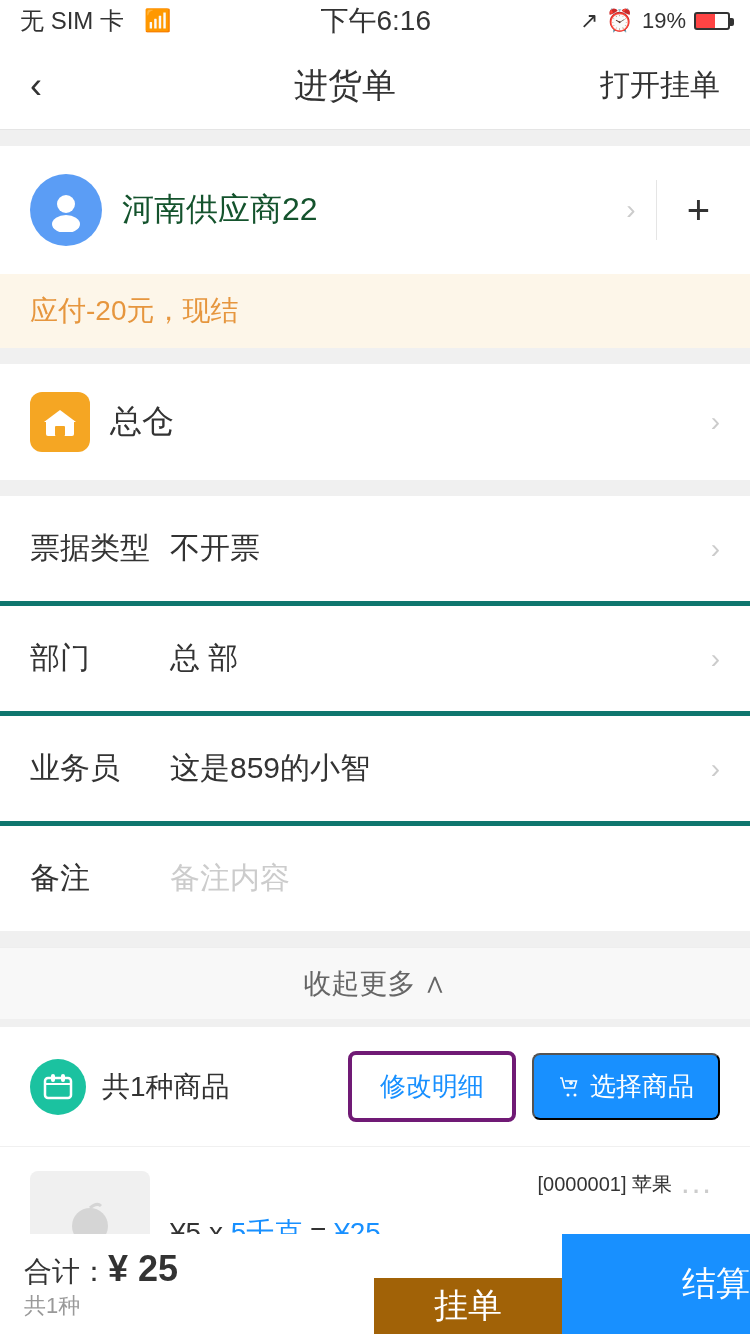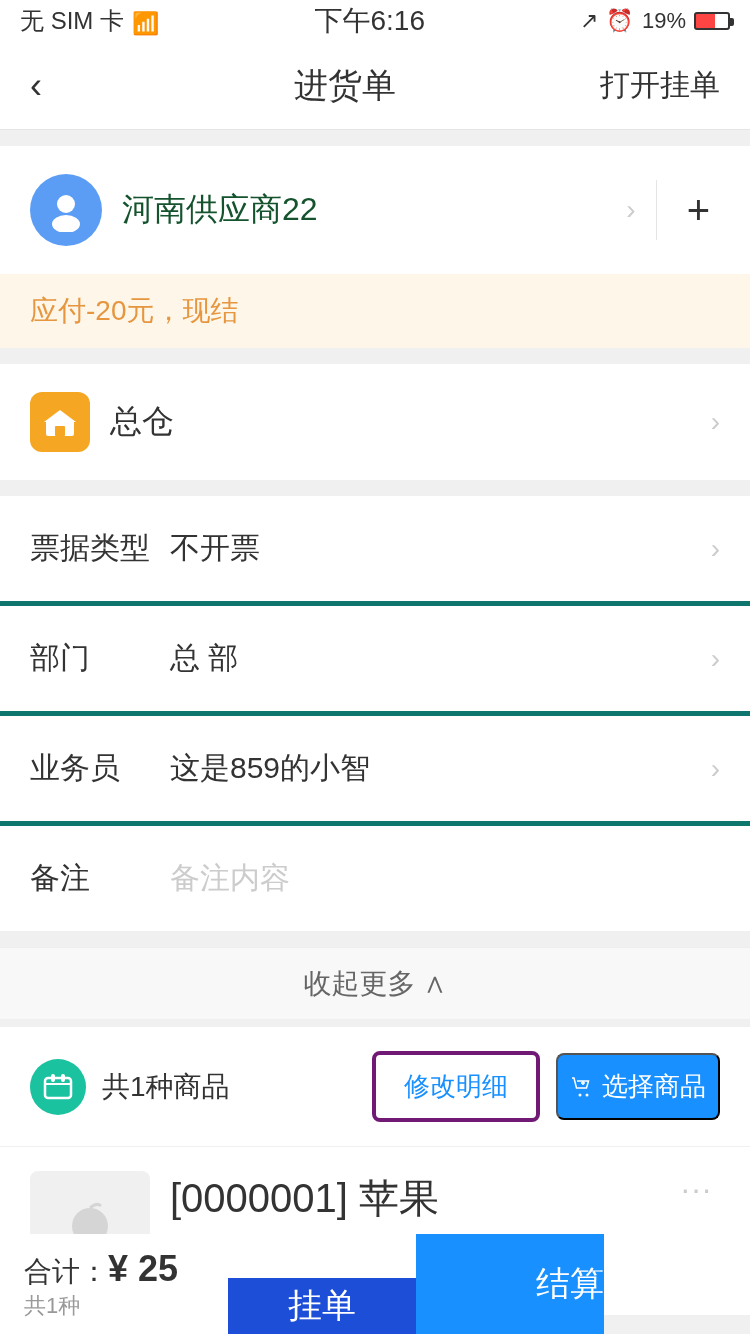--- a/index.html
+++ b/index.html
@@ -16,21 +16,21 @@
     .status-bar {
       background: #fff;
       height: 42px;
       display: flex;
       align-items: center;
       justify-content: space-between;
       padding: 0 20px;
       font-size: 24px;
       color: #333;
     }
-    .status-left { display: flex; align-items: flex-end; gap: 8px; }
+    .status-left { display: flex; align-items: center; gap: 20px; }
     .status-center { font-size: 28px; font-weight: 500; }
     .status-right { display: flex; align-items: center; gap: 8px; font-size: 22px; }
     .battery-icon {
       display: inline-block;
       width: 36px;
       height: 18px;
       border: 2px solid #333;
       border-radius: 3px;
       position: relative;
       background: linear-gradient(to right, #f44 60%, transparent 60%);
@@ -228,21 +228,21 @@
       font-size: 26px;
       padding: 14px 28px;
       border-radius: 8px;
       cursor: pointer;
       margin-right: 16px;
     }
     .btn-primary {
       background: #1890ff;
       color: #fff;
       font-size: 26px;
-      padding: 14px 12px;
+      padding: 14px 24px;
       border-radius: 8px;
       cursor: pointer;
       display: flex;
       align-items: center;
       gap: 8px;
     }
     .btn-primary svg { width: 24px; height: 24px; }
 
     
     .product-item {
@@ -259,23 +259,24 @@
       border-radius: 8px;
       display: flex;
       align-items: center;
       justify-content: center;
       margin-right: 20px;
       flex-shrink: 0;
     }
     .product-thumb svg { width: 70px; height: 70px; opacity: 0.3; }
     .product-info { flex: 1; }
     .product-name {
-      font-size: 40px;
+      font-size: 20px;
       color: #333;
       margin-bottom: 16px;
+      text-align: right;
     }
     .product-price {
       font-size: 28px;
       color: #333;
     }
     .product-price .highlight {
       color: #1890ff;
     }
     .product-price .result {
       color: #1890ff;
@@ -284,21 +285,21 @@
       font-size: 32px;
       color: #ccc;
       padding: 0 8px;
     }
 
     
     .bottom-bar {
       position: fixed;
       bottom: 0;
       left: 0;
-      width: 604px;
+      width: 750px;
       height: 100px;
       display: flex;
       align-items: stretch;
       background: #fff;
     }
     .bottom-total {
       flex: 1;
       display: flex;
       flex-direction: column;
       justify-content: center;
@@ -311,21 +312,21 @@
     .bottom-total-amount {
       font-size: 36px;
       color: #333;
       font-weight: 600;
     }
     .bottom-total-count {
       font-size: 22px;
       color: #999;
     }
     .btn-hang {
-      background: #1d4ed8;
+      background: #a16207;
       color: #fff;
       font-size: 34px;
       width: 188px;
       display: flex;
       align-items: center;
       justify-content: center;
       cursor: pointer;
       margin-top: 44px;
     }
     .btn-checkout {

